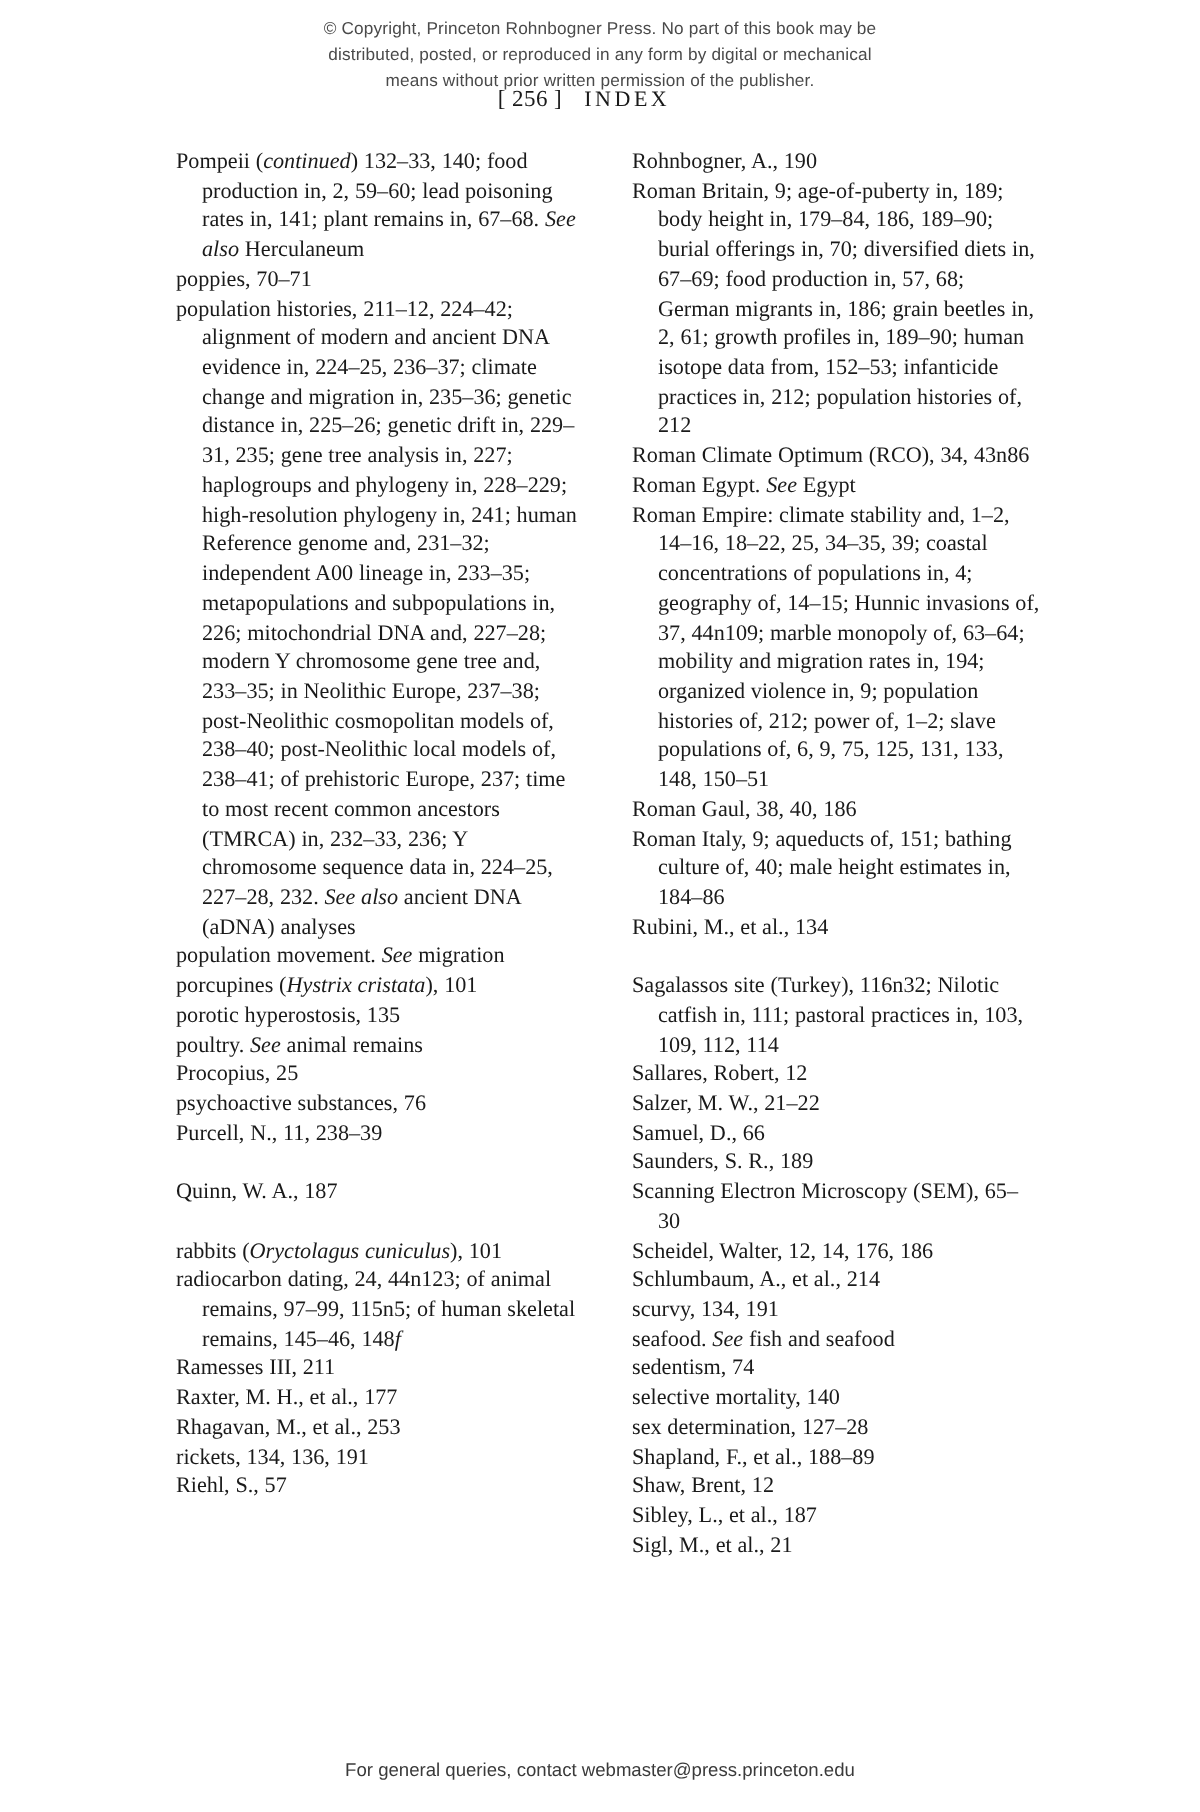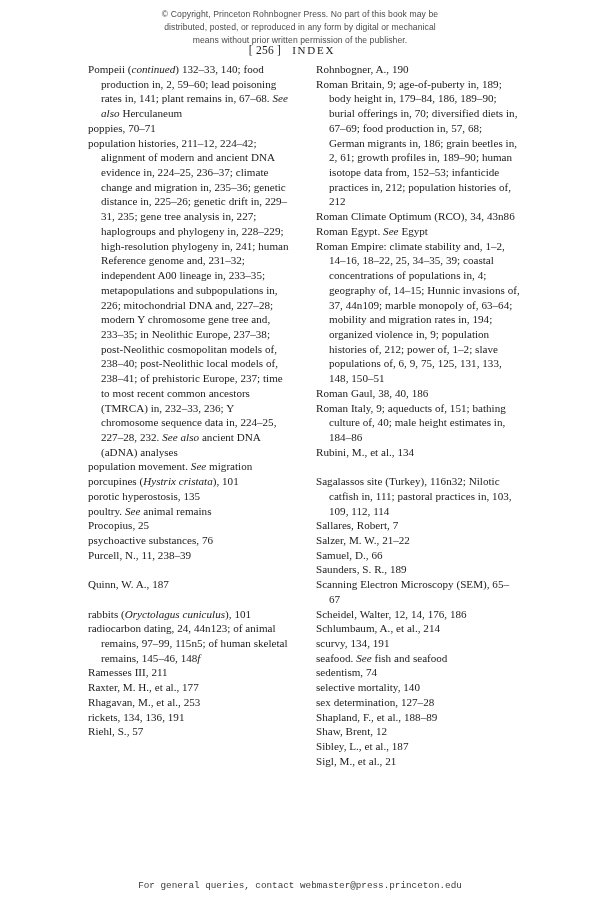--- a/index.html
+++ b/index.html
@@ -51,21 +51,21 @@
   .running-head .head-label {
     font-variant: small-caps;
     letter-spacing: 0.16em;
     font-size: 11px;
     margin-left: 11px;
   }
 
   
   .index-body {
     position: absolute;
-    top: 62px;
+    top: 74px;
     left: 88px;
     width: 432px;
     display: flex;
     gap: 24px;
   }
   .index-column {
     width: 204px;
   }
 
   .entry {
@@ -86,21 +86,21 @@
     font-style: italic;
   }
 
   
   .footer-note {
     position: absolute;
     top: 880px;
     left: 0;
     width: 600px;
     text-align: center;
-    font-family: Liberation Mono, monospace;
+    font-family: Liberation Sans, sans-serif;
     font-size: 9.3px;
     color: #3a3a3a;
   }
 </style>
 </head>
 <body>
 
 <div class="copyright-block">
   <span class="cline">© Copyright, Princeton Rohnbogner Press. No part of this book may be</span>
   <span class="cline">distributed, posted, or reproduced in any form by digital or mechanical</span>
@@ -135,25 +135,25 @@
   <div class="index-column" id="right-column">
       <p class="entry">Rohnbogner, A., 190</p>
       <p class="entry">Roman Britain, 9; age-of-puberty in, 189; body height in, 179–84, 186, 189–90; burial offerings in, 70; diversified diets in, 67–69; food production in, 57, 68; German migrants in, 186; grain beetles in, 2, 61; growth profiles in, 189–90; human isotope data from, 152–53; infanticide practices in, 212; population histories of, 212</p>
       <p class="entry">Roman Climate Optimum (RCO), 34, 43n86</p>
       <p class="entry">Roman Egypt. <i>See</i> Egypt</p>
       <p class="entry">Roman Empire: climate stability and, 1–2, 14–16, 18–22, 25, 34–35, 39; coastal concentrations of populations in, 4; geography of, 14–15; Hunnic invasions of, 37, 44n109; marble monopoly of, 63–64; mobility and migration rates in, 194; organized violence in, 9; population histories of, 212; power of, 1–2; slave populations of, 6, 9, 75, 125, 131, 133, 148, 150–51</p>
       <p class="entry">Roman Gaul, 38, 40, 186</p>
       <p class="entry">Roman Italy, 9; aqueducts of, 151; bathing culture of, 40; male height estimates in, 184–86</p>
       <p class="entry">Rubini, M., et al., 134</p>
       <p class="entry spacer-before">Sagalassos site (Turkey), 116n32; Nilotic catfish in, 111; pastoral practices in, 103, 109, 112, 114</p>
-      <p class="entry">Sallares, Robert, 7</p>
+      <p class="entry">Sallares, Robert, 12</p>
       <p class="entry">Salzer, M. W., 21–22</p>
       <p class="entry">Samuel, D., 66</p>
       <p class="entry">Saunders, S. R., 189</p>
-      <p class="entry">Scanning Electron Microscopy (SEM), 65–67</p>
+      <p class="entry">Scanning Electron Microscopy (SEM), 65–30</p>
       <p class="entry">Scheidel, Walter, 12, 14, 176, 186</p>
       <p class="entry">Schlumbaum, A., et al., 214</p>
       <p class="entry">scurvy, 134, 191</p>
       <p class="entry">seafood. <i>See</i> fish and seafood</p>
       <p class="entry">sedentism, 74</p>
       <p class="entry">selective mortality, 140</p>
       <p class="entry">sex determination, 127–28</p>
       <p class="entry">Shapland, F., et al., 188–89</p>
       <p class="entry">Shaw, Brent, 12</p>
       <p class="entry">Sibley, L., et al., 187</p>

